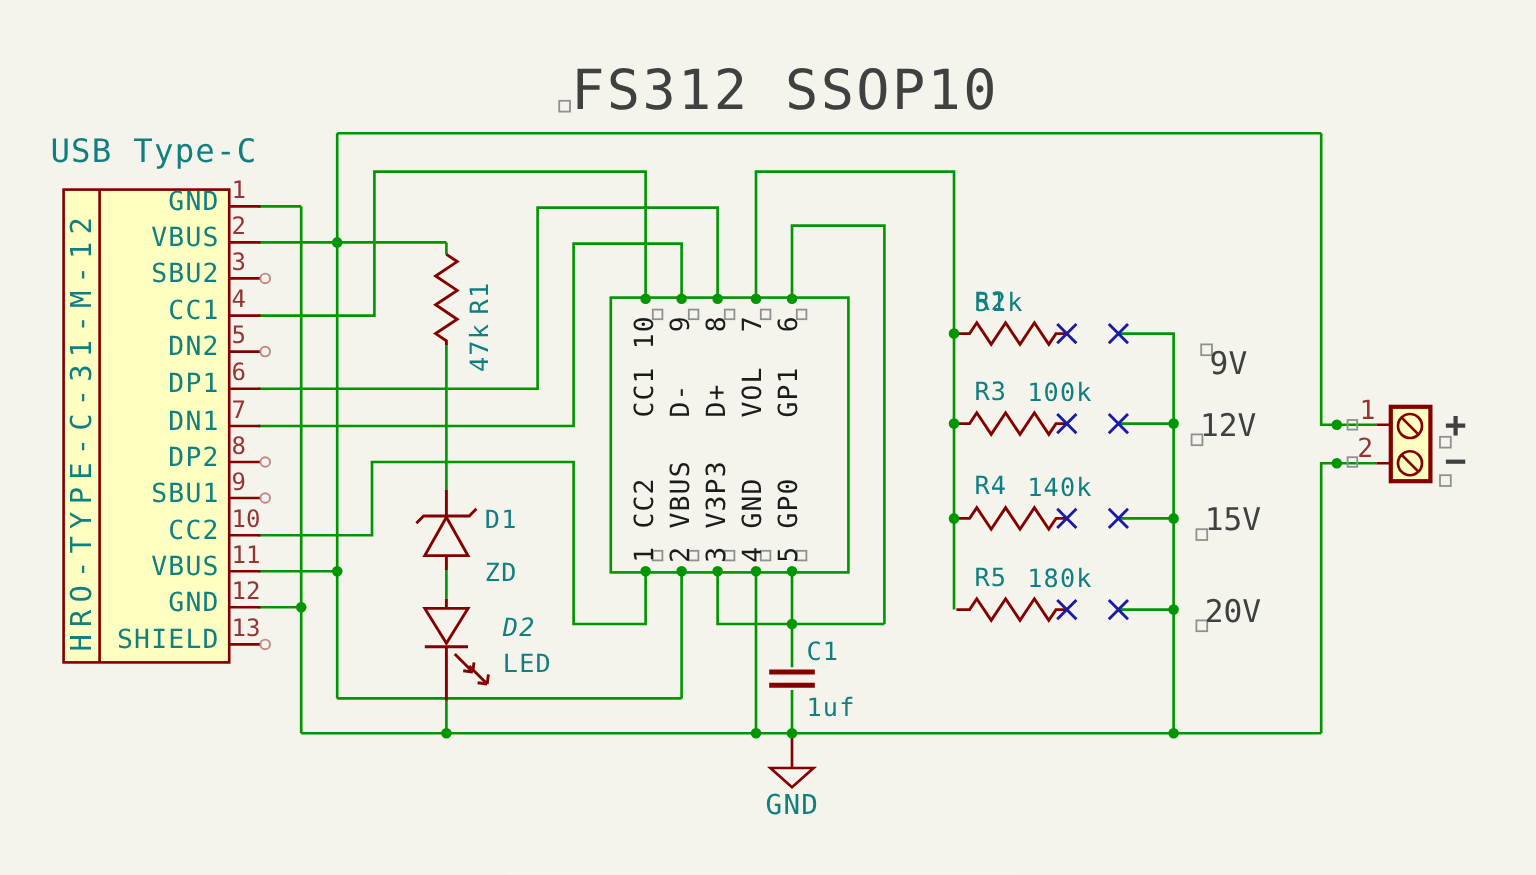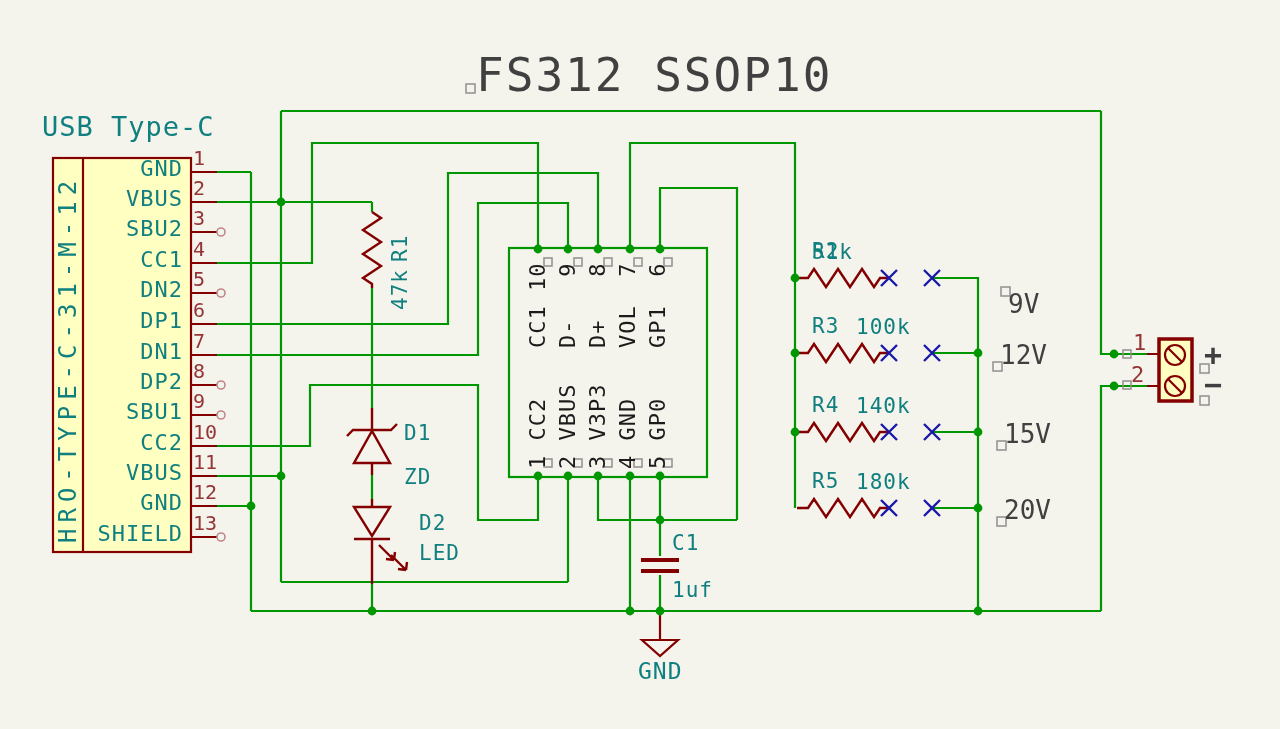--- a/index.html
+++ b/index.html
@@ -195,21 +195,21 @@
   <div class="lbl chiplbl vtext" style="left:556px;top:469px;">2 VBUS</div>
   <div class="lbl chiplbl vtext" style="left:586px;top:469px;">3 V3P3</div>
   <div class="lbl chiplbl vtext" style="left:616px;top:469px;">4 GND</div>
   <div class="lbl chiplbl vtext" style="left:646px;top:469px;">5 GP0</div>
 
   <div class="lbl teal refval vtext" style="left:388px;top:262px;">R1</div>
   <div class="lbl teal refval vtext" style="left:388px;top:310px;">47k</div>
 
   <div class="lbl teal refval" style="left:404px;top:422px;">D1</div>
   <div class="lbl teal refval" style="left:404px;top:466px;">ZD</div>
-  <div class="lbl teal refval" style="left:419px;top:512px;">D2</div>
+  <div class="lbl teal refval" style="left:419px;top:512px;font-style:italic;">D2</div>
   <div class="lbl teal refval" style="left:419px;top:542px;">LED</div>
 
   <div class="lbl teal refval" style="left:672px;top:532px;">C1</div>
   <div class="lbl teal refval" style="left:672px;top:579px;">1uf</div>
 
   <div class="lbl teal refval" style="left:812px;top:240px;">R2</div>
   <div class="lbl teal refval" style="left:812px;top:241px;">51k</div>
   <div class="lbl teal refval" style="left:812px;top:315px;text-align:center;">R3</div>
   <div class="lbl teal refval" style="left:856px;top:316px;">100k</div>
   <div class="lbl teal refval" style="left:812px;top:394px;">R4</div>

